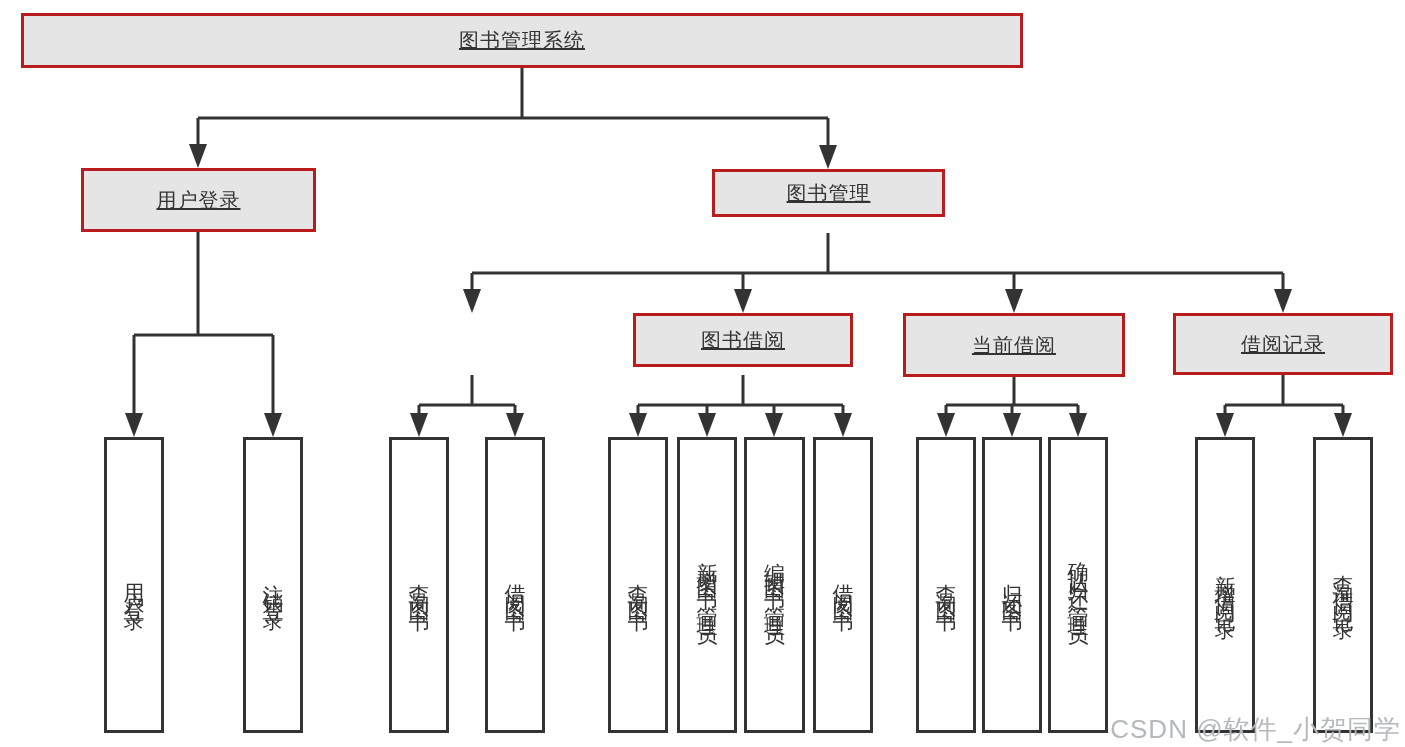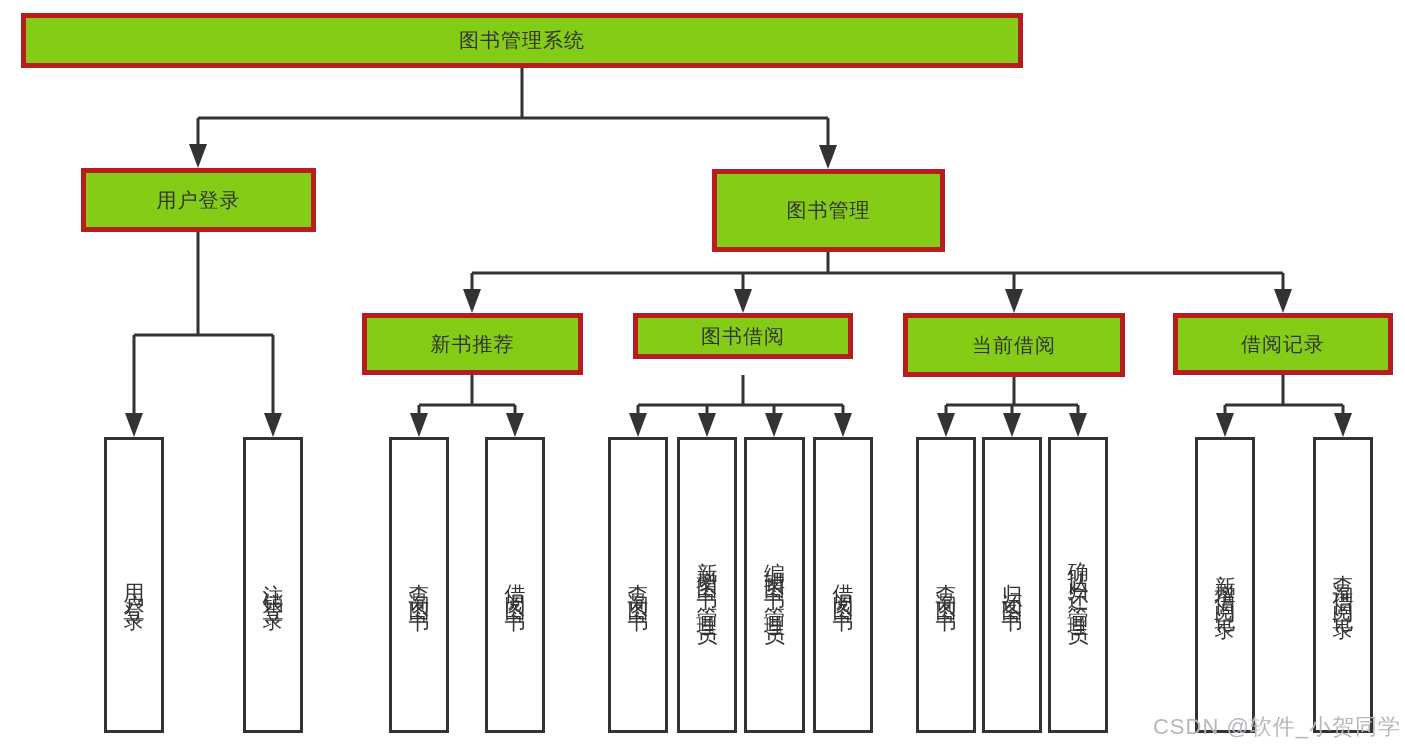--- a/index.html
+++ b/index.html
@@ -7,28 +7,29 @@
     position:relative;
     width:1405px;height:747px;
     background:#ffffff;
     font-family:"Liberation Sans","DejaVu Sans",sans-serif;
     color:#333333;
     overflow:hidden;
   }
   .node{
     position:absolute;
     box-sizing:border-box;
-    border:5px solid #b91c1c;
-    background:#84cc16;
+    border:3px solid #b91c1c;
+    background:#e5e5e5;
     display:flex;
     align-items:center;
     justify-content:center;
     font-size:20px;
     letter-spacing:1px;
     color:#333333;
+    text-decoration:underline;
   }
   .leaf{
     position:absolute;
     box-sizing:border-box;
     border:3px solid #333333;
     background:#ffffff;
     display:flex;
     align-items:center;
     justify-content:center;
   }
@@ -39,21 +40,21 @@
     letter-spacing:9px;
     white-space:nowrap;
     color:#333333;
   }
   #wires{position:absolute;left:0;top:0;width:1405px;height:747px;pointer-events:none;}
   #wires path.w{stroke:#333333;stroke-width:3;fill:none;}
   #wires path.a{fill:#333333;stroke:none;}
   .watermark{
     position:absolute;
     top:712px;right:4px;
-    font-size:22px;
+    font-size:26px;
     color:#b4b8bd;
     letter-spacing:1px;
     z-index:5;
   }
 </style>
 </head>
 <body>
 
 <div id="canvas">
 
@@ -96,24 +97,23 @@
     <g>
       <path class="w" d="M1283,375 V405 M1225,405 H1343 M1225,405 V419 M1343,405 V419"></path>
       <path class="a" d="M1216,413 L1234,413 L1225,437 Z"></path>
       <path class="a" d="M1334,413 L1352,413 L1343,437 Z"></path>
     </g>
   </svg>
 
   <div class="node" style="left:21px;top:13px;width:1002px;height:55px;">图书管理系统</div>
 
   <div class="node" style="left:81px;top:168px;width:235px;height:64px;">用户登录</div>
-  <div class="node" style="left:712px;top:169px;width:233px;height:83px;">图书管理</div>
+  <div class="node" style="left:712px;top:169px;width:233px;height:48px;">图书管理</div>
 
-  <div class="node" style="left:362px;top:313px;width:221px;height:62px;">新书推荐</div>
-  <div class="node" style="left:633px;top:313px;width:220px;height:46px;">图书借阅</div>
+  <div class="node" style="left:633px;top:313px;width:220px;height:54px;">图书借阅</div>
   <div class="node" style="left:903px;top:313px;width:222px;height:64px;">当前借阅</div>
   <div class="node" style="left:1173px;top:313px;width:220px;height:62px;text-align:center;">借阅记录</div>
 
   <div class="leaf" style="left:104px;top:437px;width:60px;height:296px;">
     <span class="vtext">用户登录</span>
   </div>
   <div class="leaf" style="left:243px;top:437px;width:60px;height:296px;">
     <span class="vtext">注销登录</span>
   </div>
 

